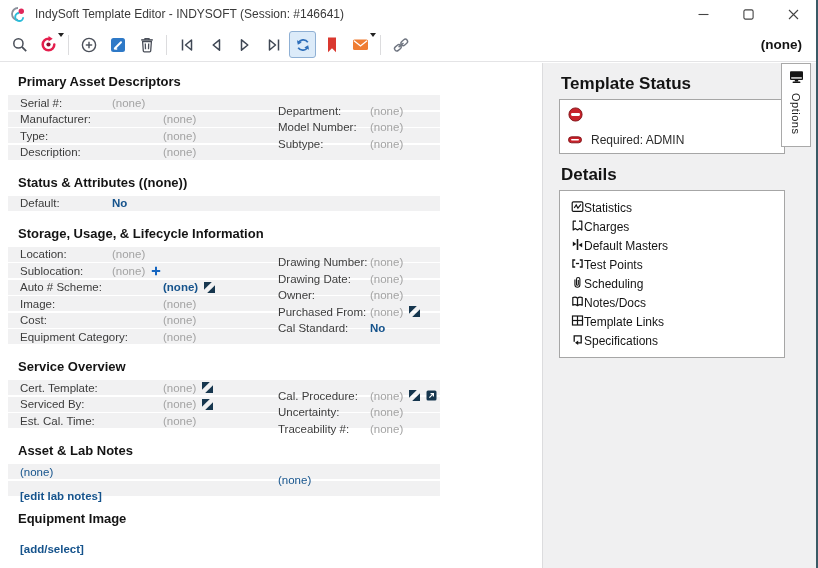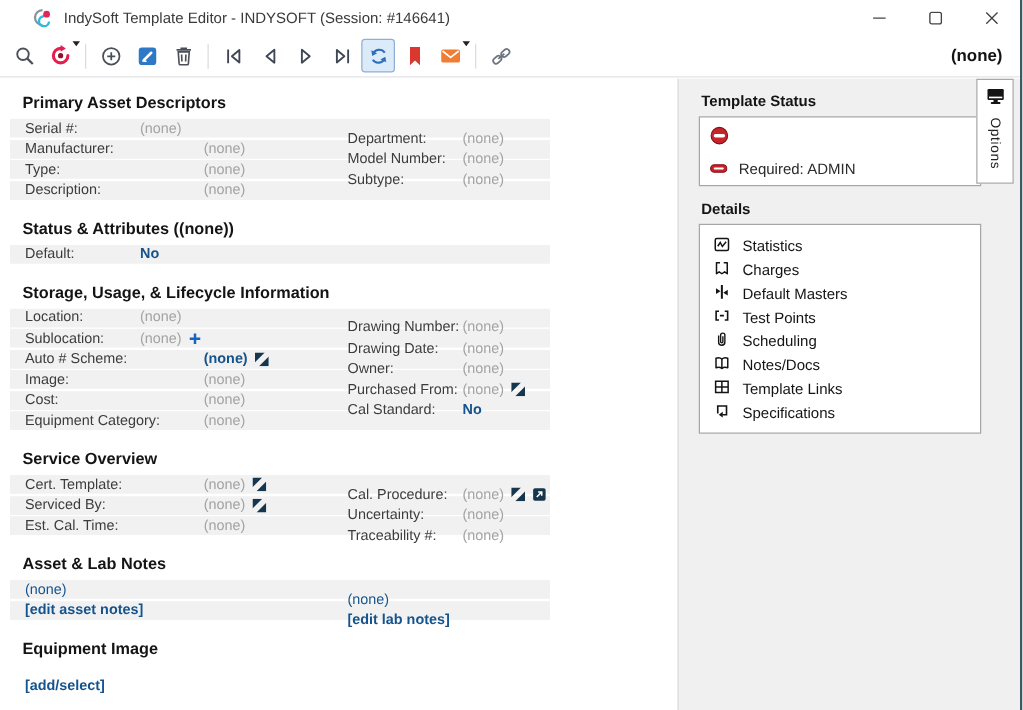--- a/index.html
+++ b/index.html
@@ -2,21 +2,21 @@
 <html><head>
 <meta charset="utf-8">
 <style>
   * { margin:0; padding:0; box-sizing:border-box; }
   html,body { background:#fff; }
   body { font-family:"Liberation Sans","DejaVu Sans",sans-serif; }
   .window { position:relative; width:818px; height:568px; background:#fff; overflow:hidden;
             border-right:2px solid #3a5a66; }
 
   
-  .titlebar { height:28px; display:flex; align-items:center; padding-left:20px; }
+  .titlebar { height:28px; display:flex; align-items:center; padding-left:4px; }
   .titlebar .title { font-size:12px; color:#3a3a3a; margin-left:8px; }
   .win-btns { margin-left:auto; display:flex; height:100%; }
   .win-btn { width:45px; height:28px; display:flex; align-items:center; justify-content:center; }
 
   
   .toolbar { height:34px; display:flex; align-items:center; padding-left:6px; gap:2px;
              border-bottom:1px solid #e4e4e6; }
   .tbtn { width:27px; height:27px; display:flex; align-items:center; justify-content:center; position:relative; }
   .tbtn.selected { background:#dcebf9; border:1px solid #8fb0d4; border-radius:3px; }
   .sep { width:1px; height:20px; background:#dcdcde; margin:0 4px; }
@@ -42,26 +42,26 @@
   .row.wide .cell-l .lbl { width:143px; }
   .cell-r .lbl { width:92px; flex:none; }
   .v-gray { color:#a3a3a3; }
   .v-blue { color:#15538c; font-weight:700; }
   .v-link { color:#15538c; font-weight:700; cursor:pointer; }
   .v-blue-reg { color:#15538c; }
   .ic { display:inline-flex; margin-left:6px; align-items:center; }
   .equip-link { margin:16px 0 0 20px; font-size:11.5px; }
 
   
-  .panel-heading { font-size:12px; font-weight:700; color:#141414; margin:11px 0 5px 18px; }
+  .panel-heading { font-size:17px; font-weight:700; color:#141414; margin:11px 0 5px 18px; }
   .pbox { margin-left:16px; width:226px; background:#fff; border:1px solid #a6a6a6; }
   .status-box { padding:7px 8px 6px 8px; }
   .req-row { display:flex; align-items:center; gap:9px; margin-top:7px; font-size:12px; color:#2b2b2b; }
   .details-box { padding:7px 4px; margin-top:2px; }
-  .detail-item { display:flex; align-items:center; gap:10px; height:19px; padding-left:7px;
+  .detail-item { display:flex; align-items:center; height:19px; padding-left:7px;
                  font-size:12px; color:#141414; cursor:pointer; }
   .options-tab { position:absolute; top:0; right:5px; width:30px; height:84px; background:#fff;
                  border:1px solid #a9a9a9; display:flex; flex-direction:column; align-items:center;
                  padding-top:5px; gap:4px; cursor:pointer; }
   .options-label { writing-mode:vertical-rl; font-size:11px; color:#222; letter-spacing:0.5px; }
 </style>
 </head>
 <body>
 
 <div class="window">
@@ -377,23 +377,20 @@
       <div class="section-title">Asset &amp; Lab Notes</div>
       <div class="row">
         <div class="cell-l">
             <span class="v-blue-reg">(none)</span>
           </div>
         <div class="cell-r">
             <span class="v-blue-reg">(none)</span>
           </div>
       </div>
       <div class="row">
-        <div class="cell-l">
-            <span class="v-link">[edit asset notes]</span>
-          </div>
         <div class="cell-r">
             <span class="v-link">[edit lab notes]</span>
           </div>
       </div>
 
       <div class="section-title">Equipment Image</div>
       <div class="equip-link"><span class="v-link">[add/select]</span></div>
 
     </div>
 

